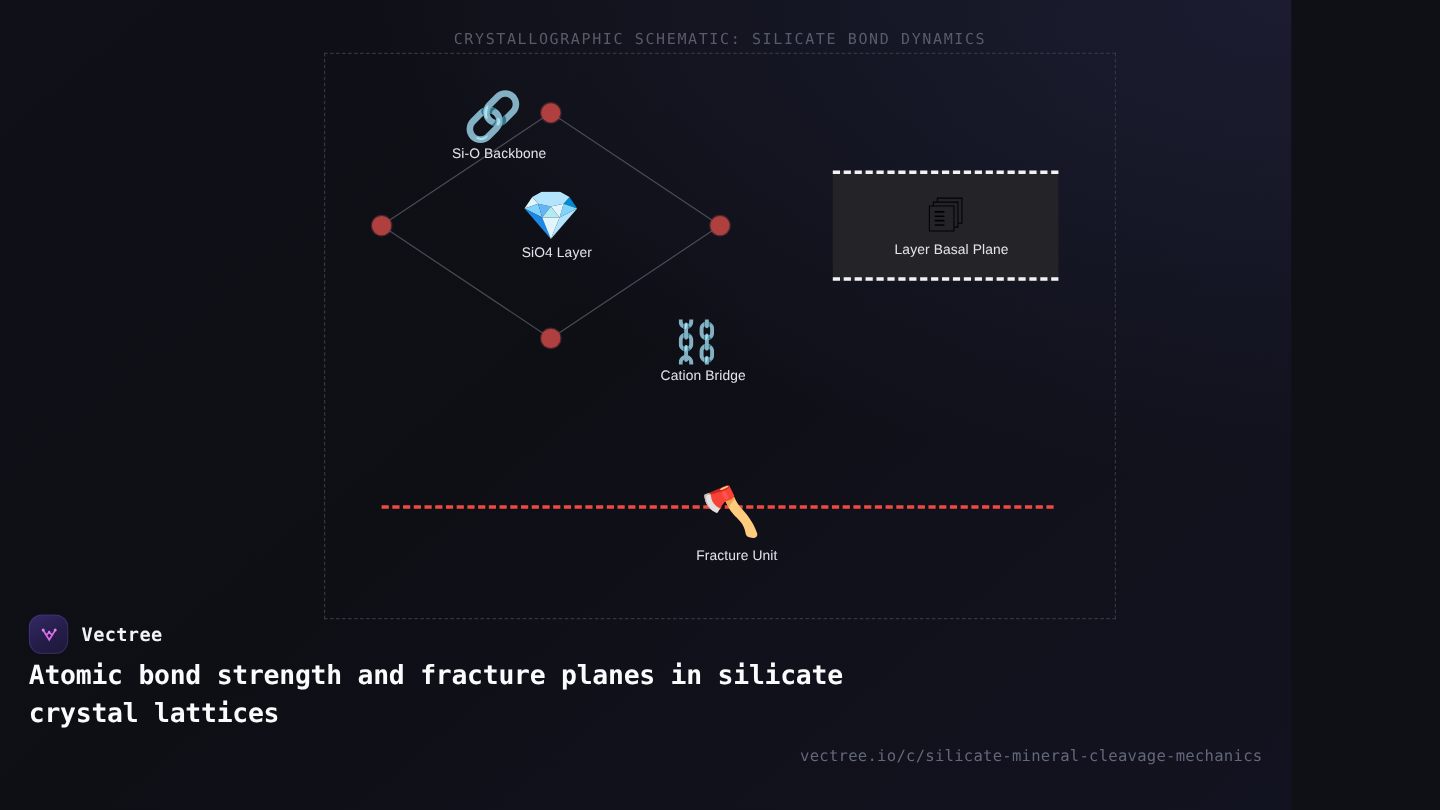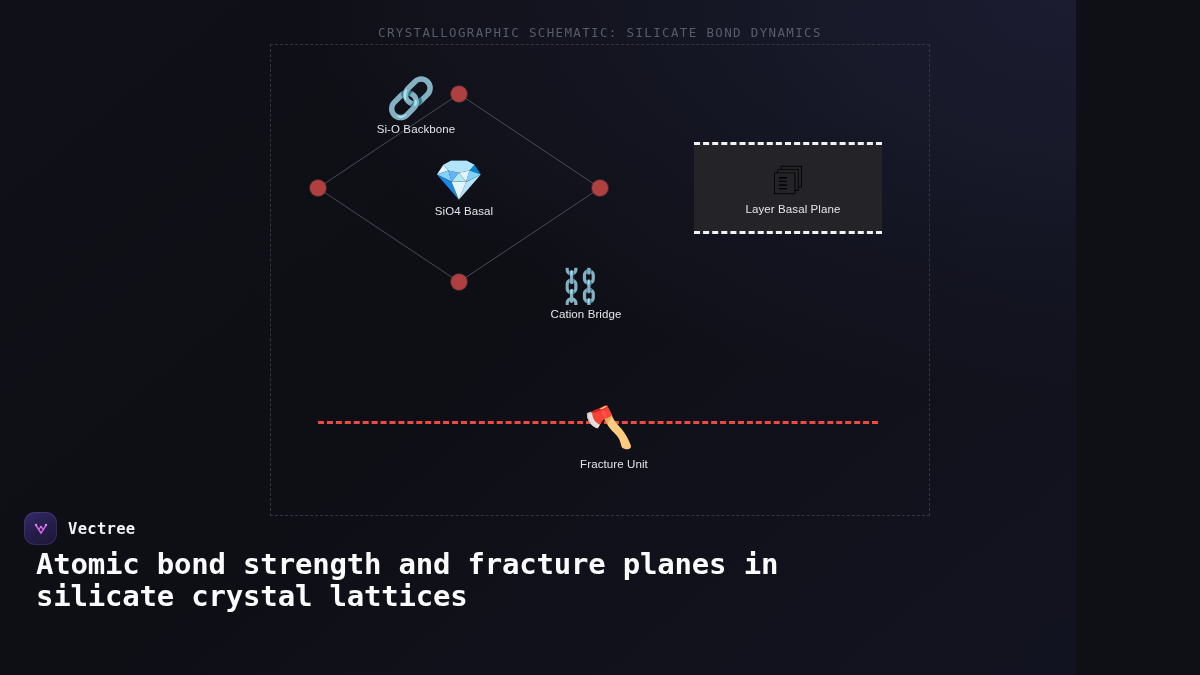--- a/index.html
+++ b/index.html
@@ -159,25 +159,25 @@
   .brand-name {
     font-family: "DejaVu Sans Mono", "Liberation Mono", monospace;
     font-size: 15.5px;
     font-weight: bold;
     color: #f2f3f7;
     letter-spacing: 0.3px;
   }
 
   .headline {
     position: absolute;
-    left: 36px;
+    left: 24px;
     top: 548px;
     width: 760px;
     font-family: "DejaVu Sans Mono", "Liberation Mono", monospace;
-    font-size: 29px;
+    font-size: 22px;
     font-weight: bold;
     line-height: 32px;
     color: #fbfbfd;
     letter-spacing: -0.2px;
   }
 
   .footer-url {
     position: absolute;
     right: 24px;
     top: 623px;
@@ -210,21 +210,21 @@
   <div class="node" style="left:600px; top:188px;"></div>
   <div class="node" style="left:459px; top:282px;"></div>
 
   <div class="icon-node" style="left:411px; top:76px;">
     <span class="icon-glyph">🔗</span>
     <span class="icon-caption">Si-O Backbone</span>
   </div>
 
   <div class="icon-node" style="left:459px; top:158px;">
     <span class="icon-glyph">💎</span>
-    <span class="icon-caption">SiO4 Basal</span>
+    <span class="icon-caption">SiO4 Layer</span>
   </div>
 
   <div class="icon-node" style="left:581px; top:267px;">
     <span class="icon-glyph sm">⛓️</span>
     <span class="icon-caption">Cation Bridge</span>
   </div>
 
   <div class="basal-box">
     <span class="icon-glyph">🗊️</span>
     <span class="icon-caption">Layer Basal Plane</span>
@@ -248,14 +248,15 @@
           <circle cx="18" cy="7.2" r="1.5"></circle>
           <circle cx="12" cy="9.2" r="1.15"></circle>
         </g>
       </svg>
     </span>
     <span class="brand-name">Vectree</span>
   </div>
 
   <div class="headline">Atomic bond strength and fracture planes in silicate crystal lattices</div>
 
+  <div class="footer-url">vectree.io/c/silicate-mineral-cleavage-mechanics</div>
 
 </div>
 
 </body></html>

